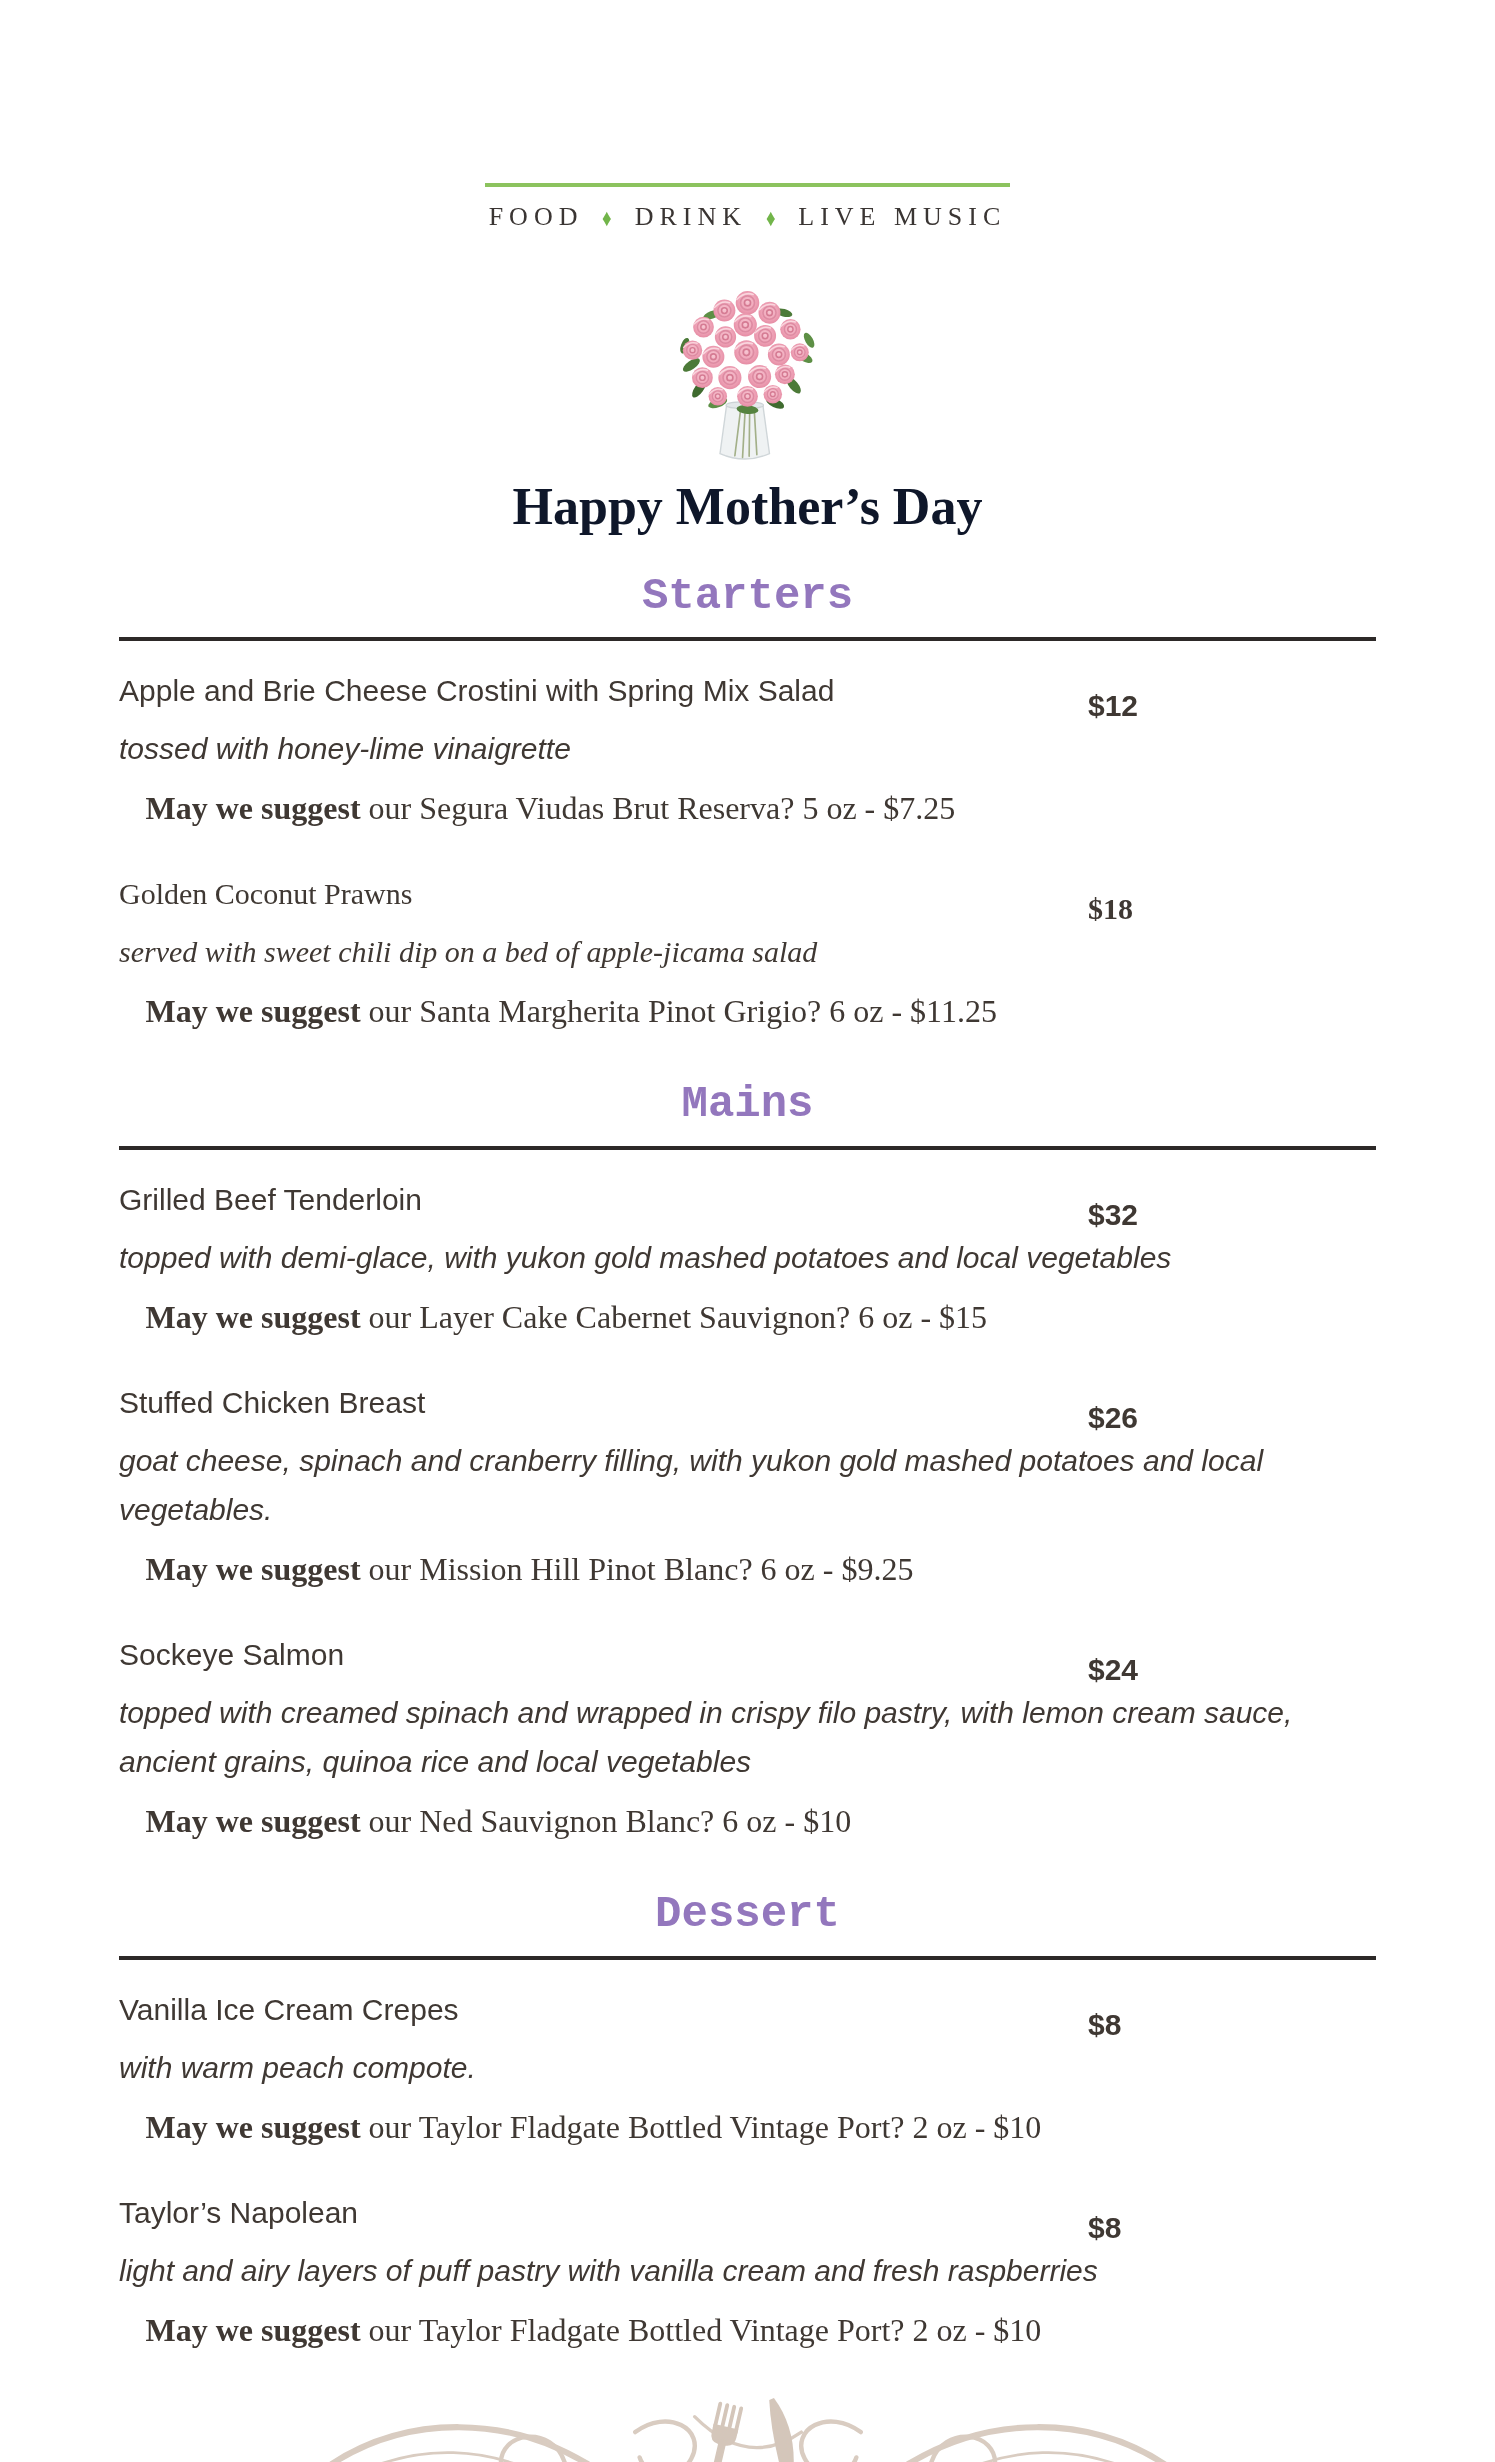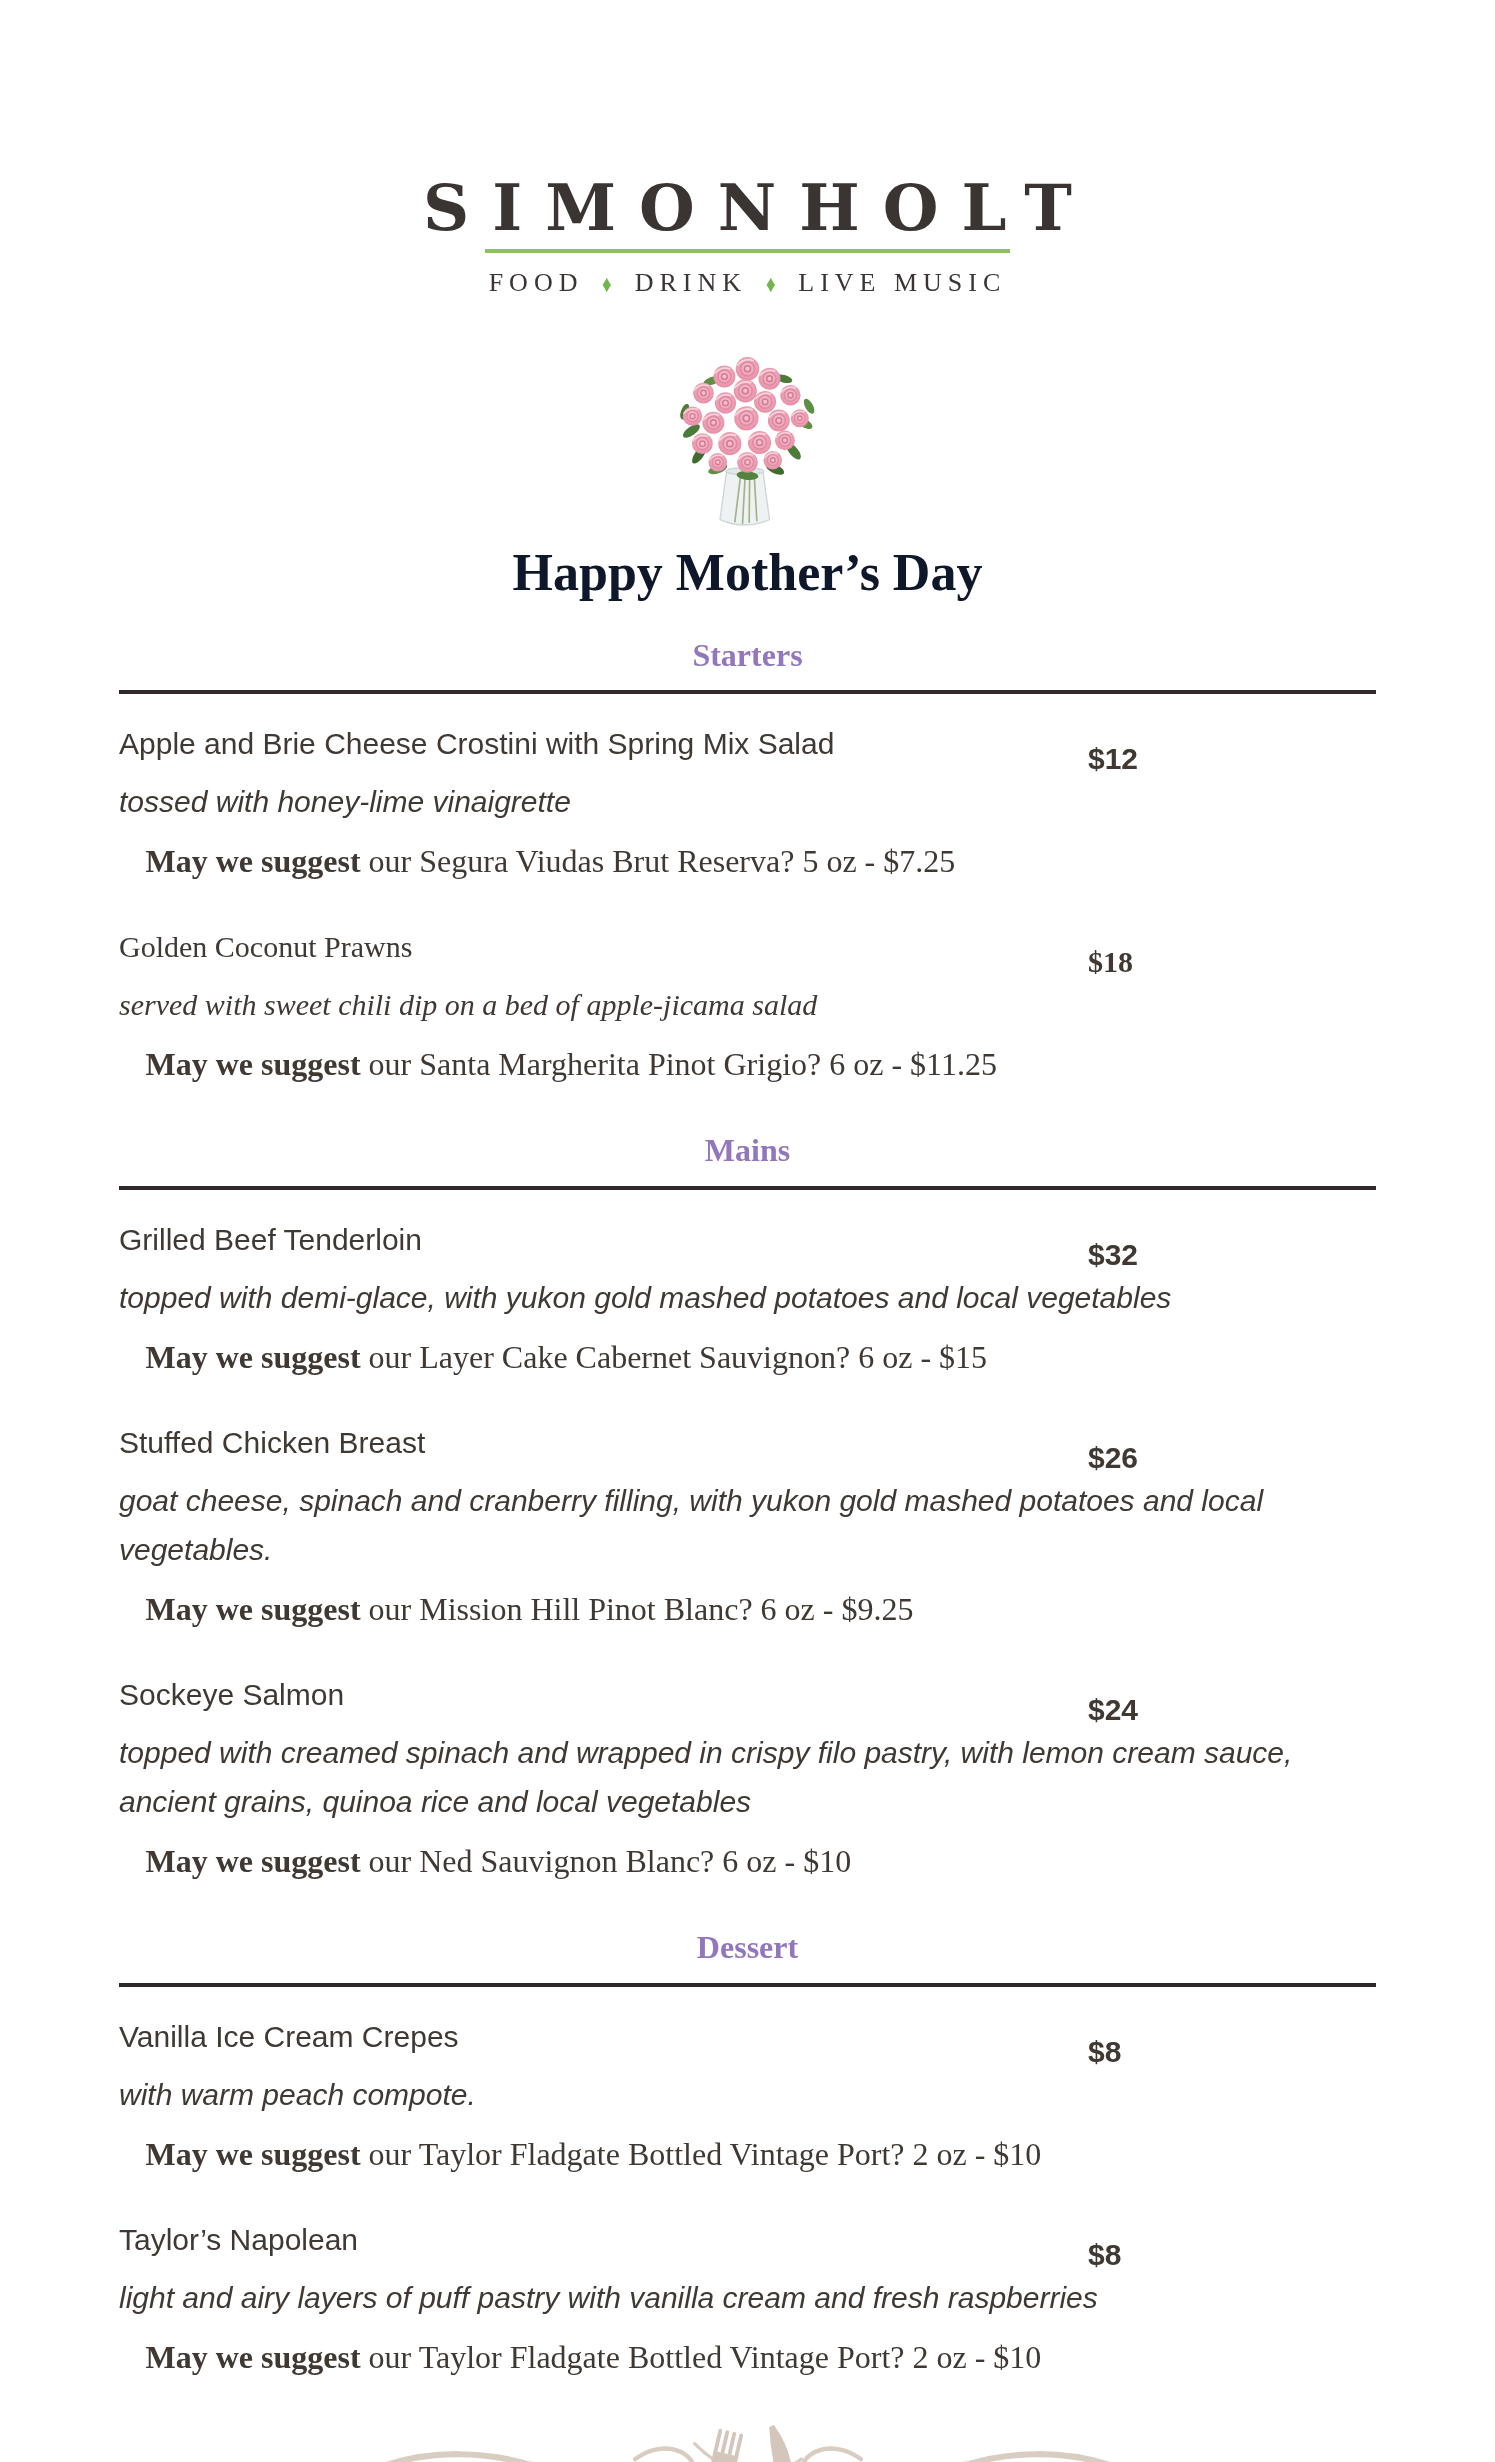--- a/index.html
+++ b/index.html
@@ -56,23 +56,23 @@
     text-align: center;
     font-family: "Liberation Serif", serif;
     font-weight: 700;
     font-size: 52px;
     color: #0f172a;
   }
 
   
   .section-heading {
     text-align: center;
-    font-family: Liberation Serif, serif;
-    font-weight: 700;
-    font-size: 32px;
+    font-family: Liberation Mono, monospace;
+    font-weight: 700;
+    font-size: 44px;
     color: #9377bd;
     margin: 36px 0 16.5px 0;
   }
   .section:first-of-type .section-heading { margin-top: 30px; }
   .section-divider { height: 4.4px; background: #2d2928; border: 0; margin: 0 0 32px 0; }
 
   
   .menu-item { position: relative; margin-bottom: 49px; font-size: 30px; }
   .item-name  {
     font-family: "Liberation Sans", sans-serif;
@@ -105,21 +105,20 @@
   
   .flourish-wrap { text-align: center; margin-top: 19px; }
 </style>
 </head>
 <body>
 
 <div class="page">
   <div class="content">
 
     <header class="logo">
-      <div class="logo-wordmark">SIMONHOLT</div>
       <div class="logo-underline"></div>
       <div class="logo-tagline"><span>FOOD</span><span class="diamond">♦</span><span>DRINK</span><span class="diamond">♦</span><span>LIVE MUSIC</span></div>
     </header>
 
     <div class="flowers-wrap">
       <svg width="165" height="193" viewBox="0 0 300 350" aria-hidden="true">
         <defs>
           <radialGradient id="rg" cx="50%" cy="45%" r="62%">
             <stop offset="0%" stop-color="#f7c6d2"></stop>
             <stop offset="55%" stop-color="#efa4b8"></stop>

